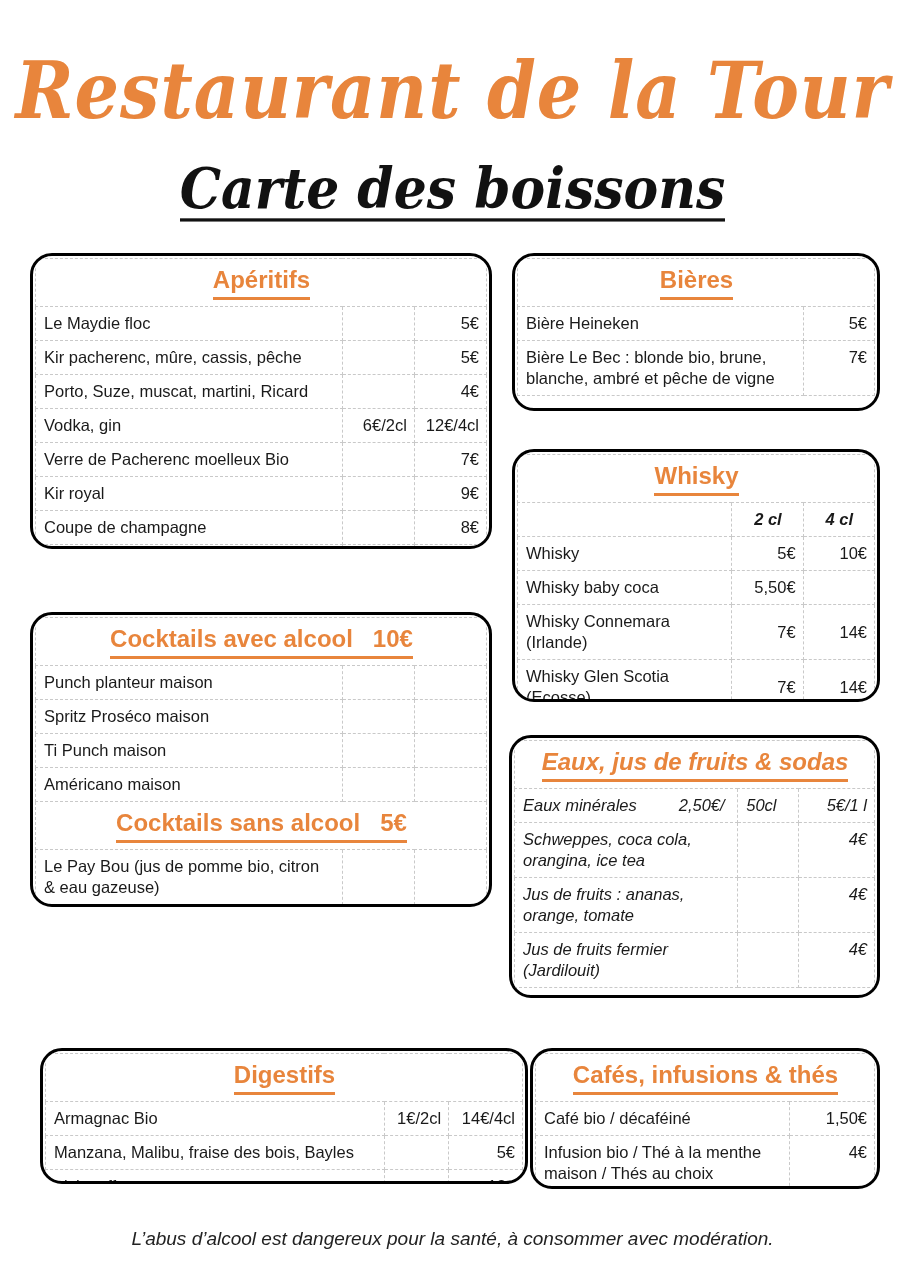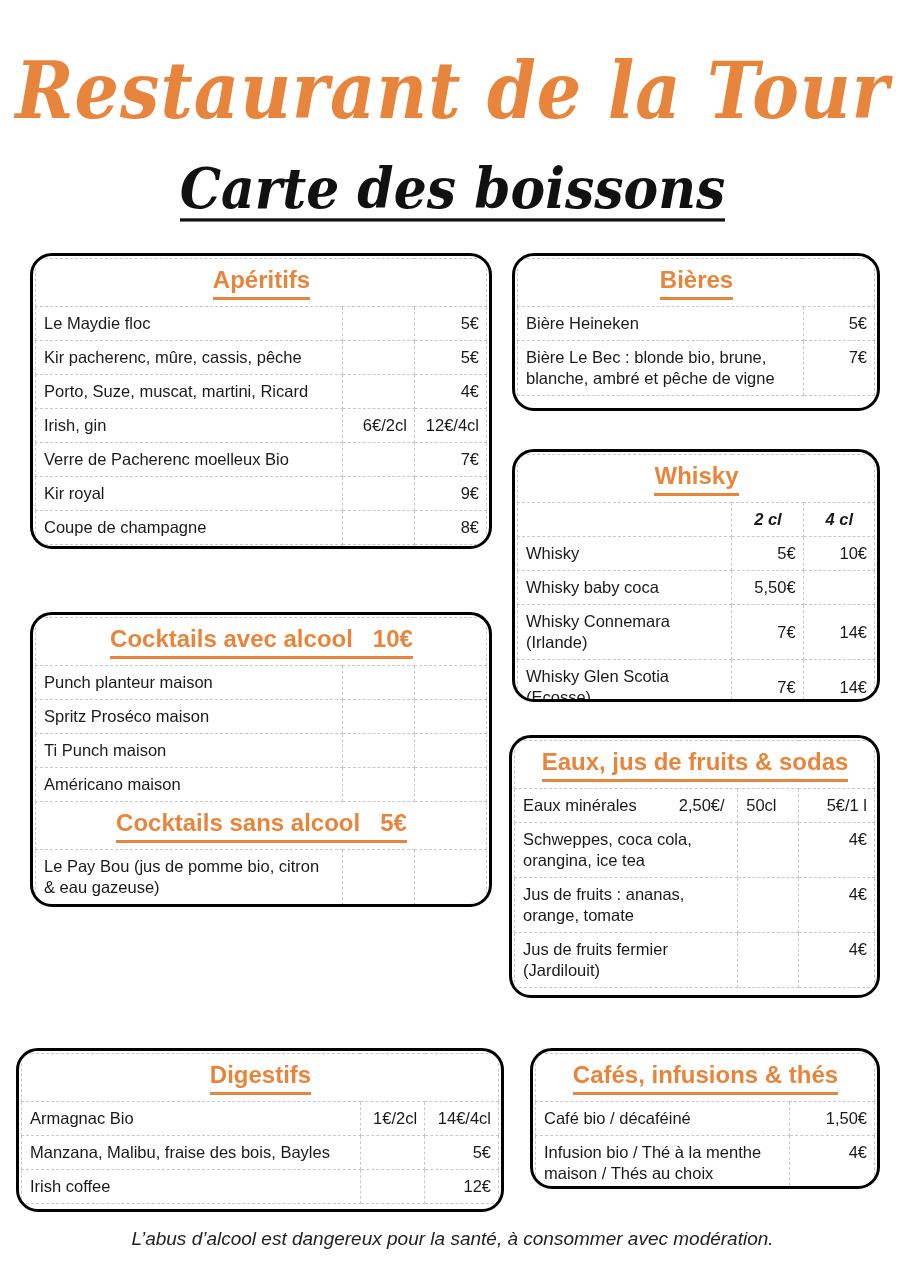--- a/index.html
+++ b/index.html
@@ -110,25 +110,25 @@
     font-weight: 700;
     font-style: italic;
     font-size: 16px;
   }
   td.blank { }
   td.name { text-align: left; }
 
   
   #card-aperitifs   { left: 30px;  top: 253px;  width: 462px;  height: 296px; }
   #card-cocktails   { left: 30px;  top: 612px;  width: 462px;  height: 295px; }
-  #card-digestifs   { left: 16px;  top: 1048px; width: 488px;  height: 164px; }
+  #card-digestifs   { left: 40px;  top: 1048px; width: 488px;  height: 136px; }
 
   #card-bieres      { left: 512px; top: 253px;  width: 368px;  height: 158px; }
   #card-whisky      { left: 512px; top: 449px;  width: 368px;  height: 253px; }
-  #card-eaux        { left: 509px; top: 735px;  width: 371px;  height: 263px; }
+  #card-eaux        { left: 509px; top: 735px;  width: 371px;  height: 263px; font-style: italic; }
   #card-cafes       { left: 530px; top: 1048px; width: 350px;  height: 141px; padding-left: 35px; }
 
   
   .footer {
     position: absolute;
     left: 0;
     top: 1228px;
     width: 905px;
     text-align: center;
     font-style: italic;
@@ -167,21 +167,21 @@
           <td class="name">Kir pacherenc, mûre, cassis, pêche</td>
           <td class="price"></td>
           <td class="price">5€</td>
         </tr>
         <tr>
           <td class="name">Porto, Suze, muscat, martini, Ricard</td>
           <td class="price"></td>
           <td class="price">4€</td>
         </tr>
         <tr>
-          <td class="name">Irish, gin</td>
+          <td class="name">Vodka, gin</td>
           <td class="price">6€/2cl</td>
           <td class="price">12€/4cl</td>
         </tr>
         <tr>
           <td class="name">Verre de Pacherenc moelleux Bio</td>
           <td class="price"></td>
           <td class="price">7€</td>
         </tr>
         <tr>
           <td class="name">Kir royal</td>

